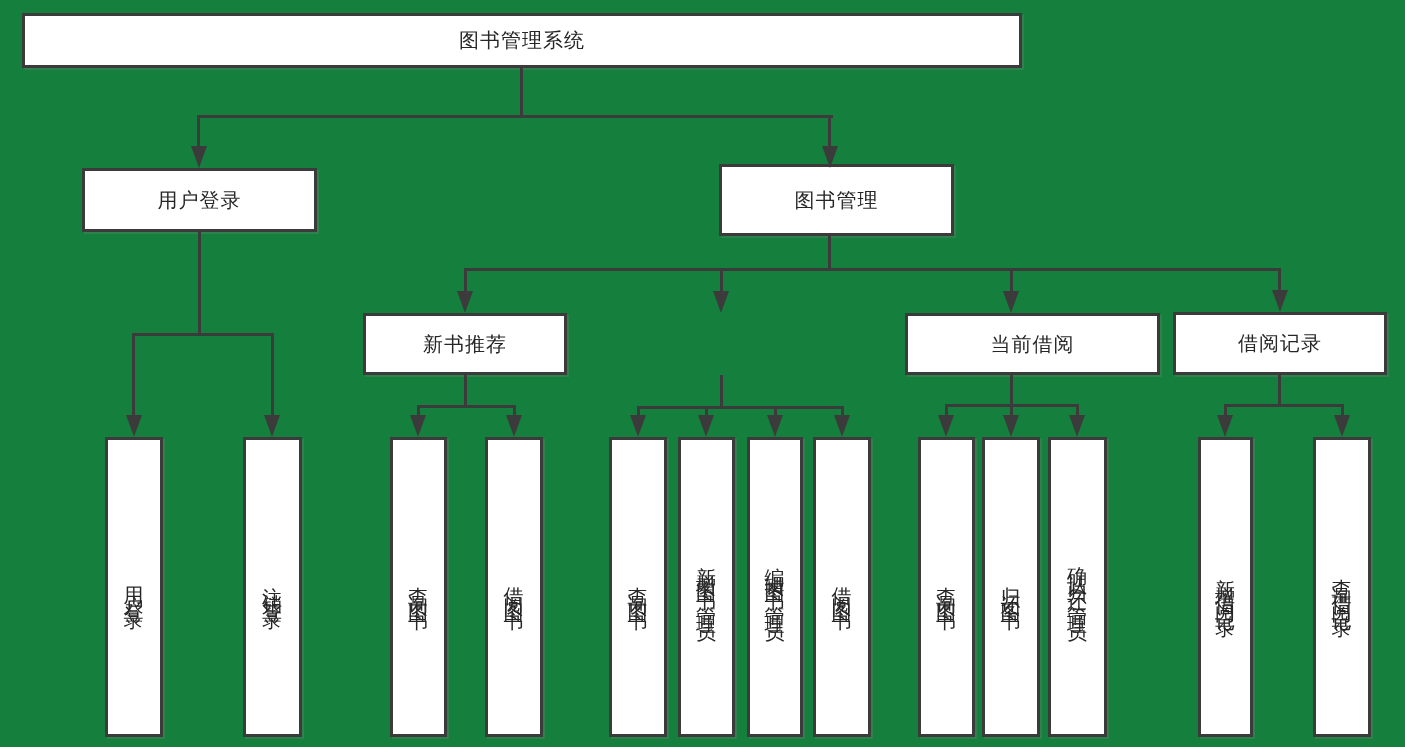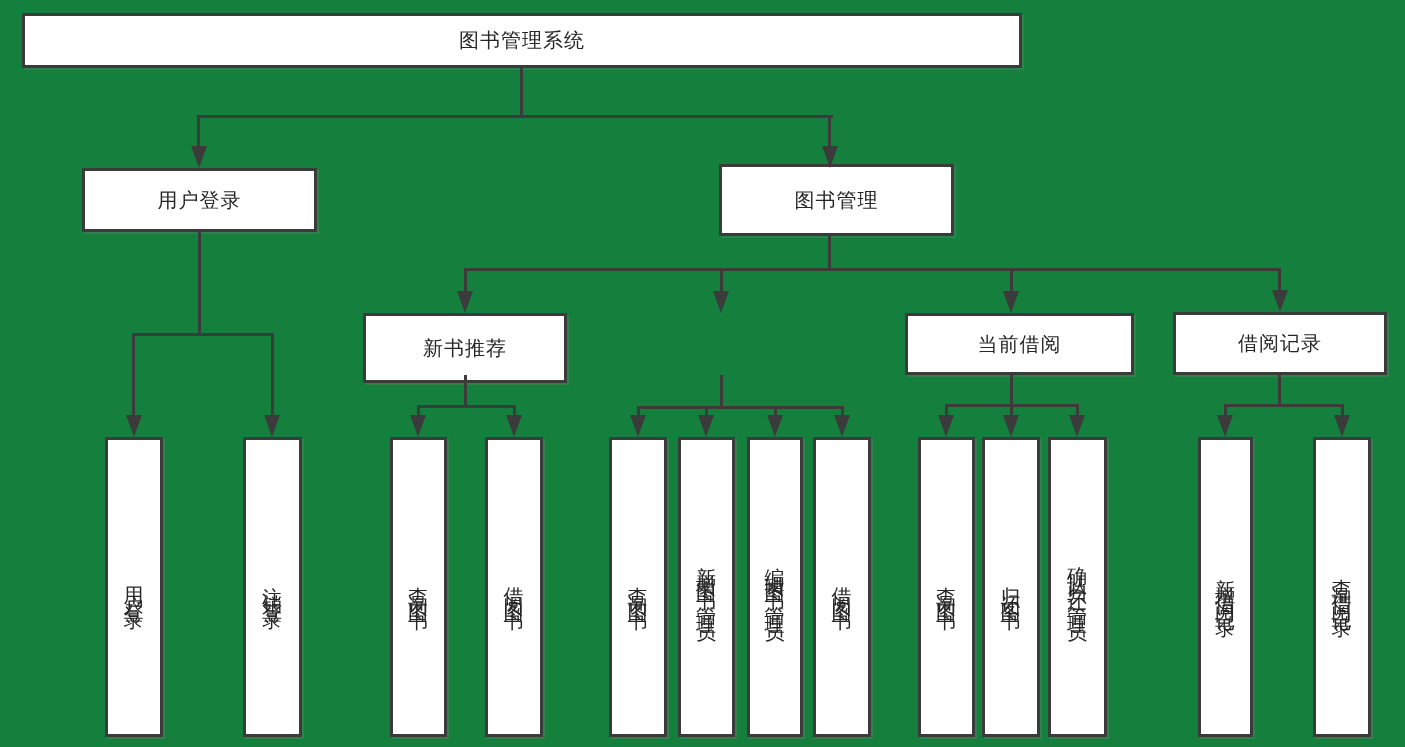--- a/index.html
+++ b/index.html
@@ -38,26 +38,26 @@
   </div>
 
   <div class="box h" style="left:82px;top:168px;width:235px;height:64px;">
     <span>用户登录</span>
   </div>
 
   <div class="box h" style="left:712px;top:164px;width:235px;height:72px;margin-left:7px;">
     <span>图书管理</span>
   </div>
 
-  <div class="box h" style="left:363px;top:313px;width:204px;height:70px;">
+  <div class="box h" style="left:363px;top:313px;width:204px;height:62px;">
     <span>新书推荐</span>
   </div>
 
 
-  <div class="box h" style="left:905px;top:313px;width:229px;height:62px;">
+  <div class="box h" style="left:905px;top:313px;width:255px;height:62px;">
     <span>当前借阅</span>
   </div>
 
   <div class="box h" style="left:1173px;top:312px;width:214px;height:63px;">
     <span>借阅记录</span>
   </div>
 
   <div class="box v" style="left:105px;top:437px;width:58px;height:300px;">
     <span class="vt">用户登录</span>
   </div>

